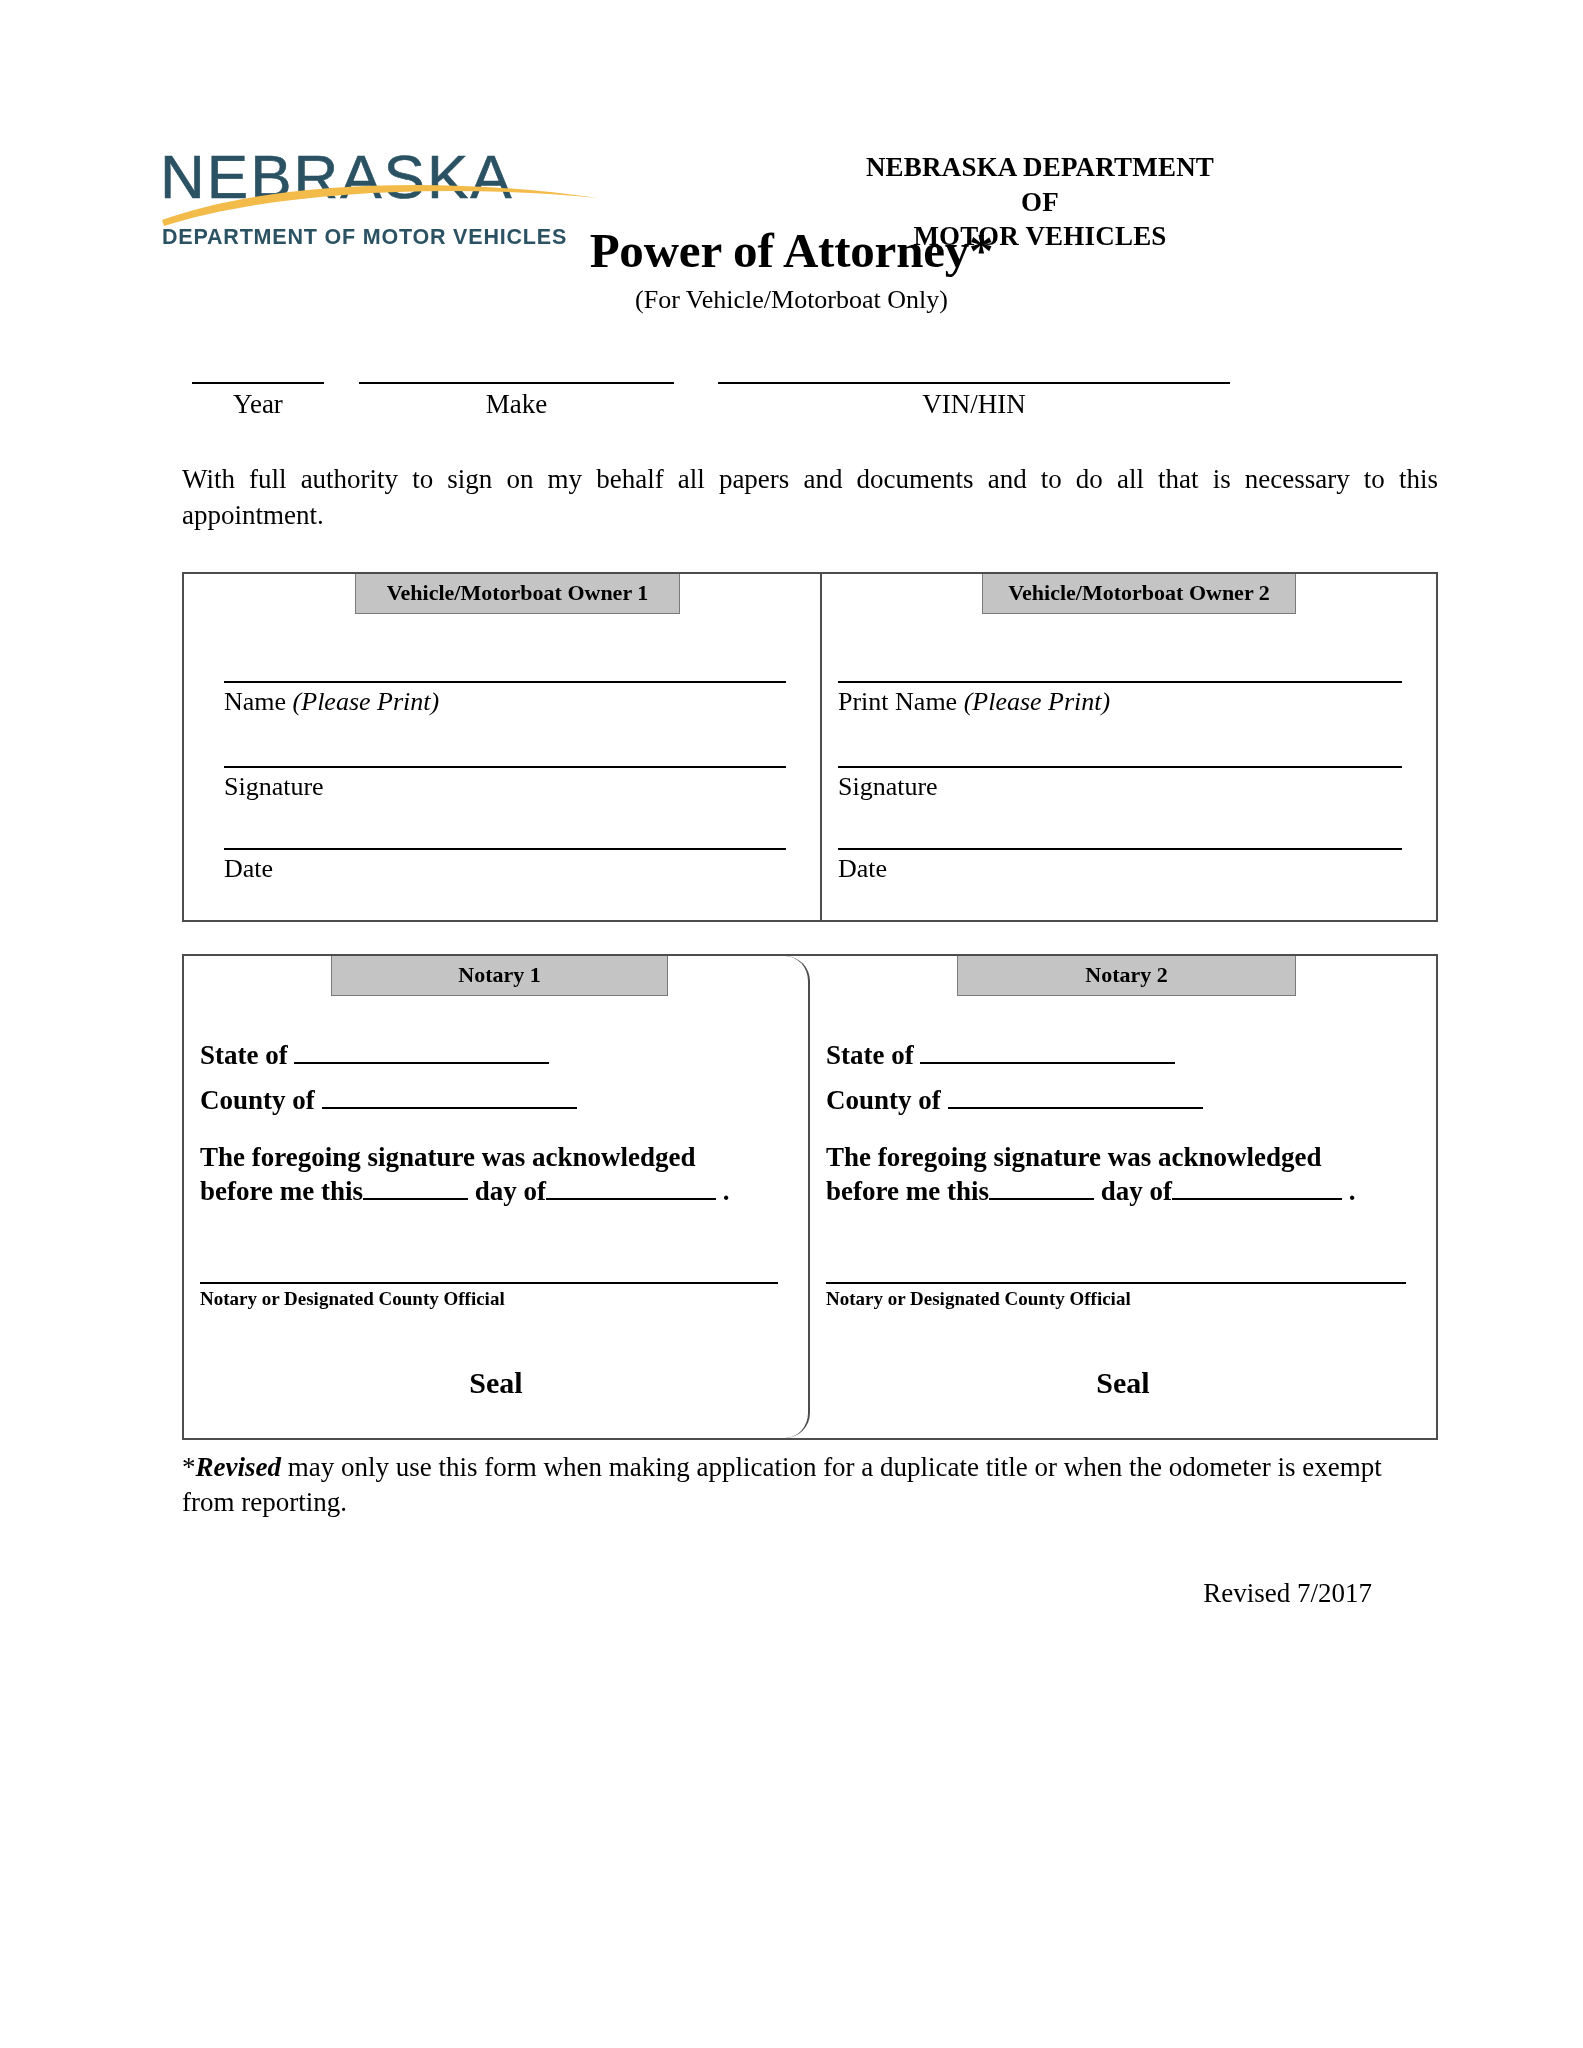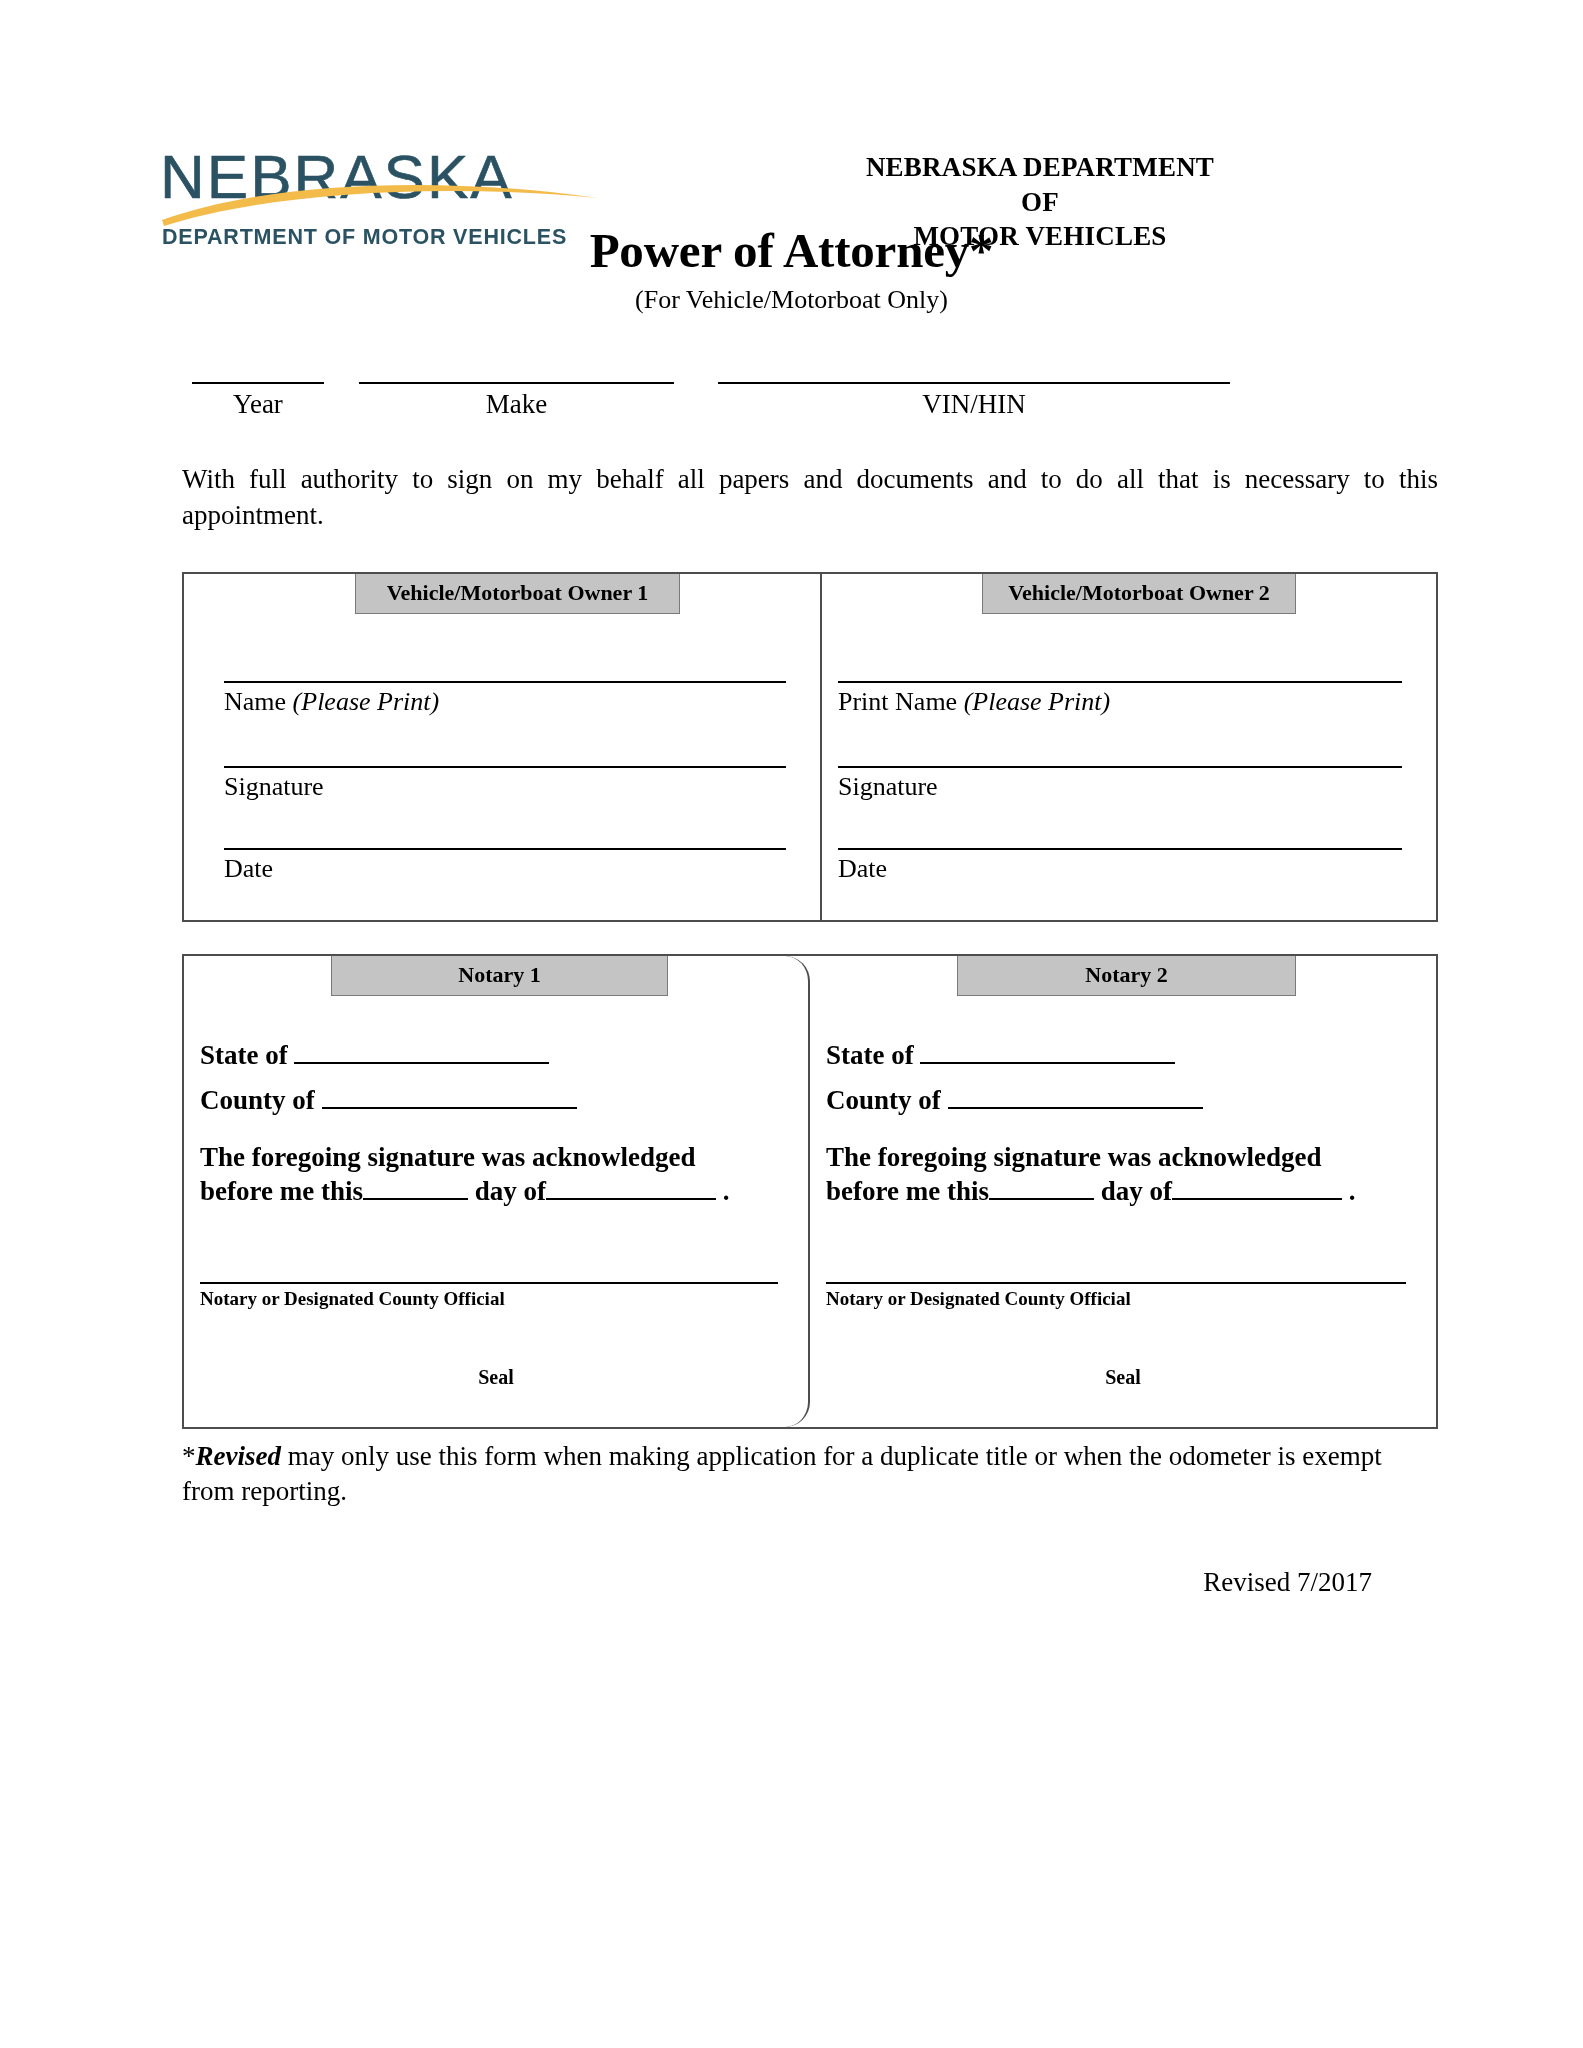--- a/index.html
+++ b/index.html
@@ -198,21 +198,21 @@
     margin-right: 14px;
   }
   .nt-siglabel {
     font-weight: bold;
     font-size: 19px;
     margin-top: 4px;
   }
   .nt-seal {
     text-align: center;
     font-weight: bold;
-    font-size: 20px;
+    font-size: 30px;
     margin-top: 56px;
   }
   .nt-tail { height: 38px; }
 
   
   .footnote {
     margin-top: 10px;
     font-size: 27px;
     line-height: 1.3;
     padding-left: 0;

